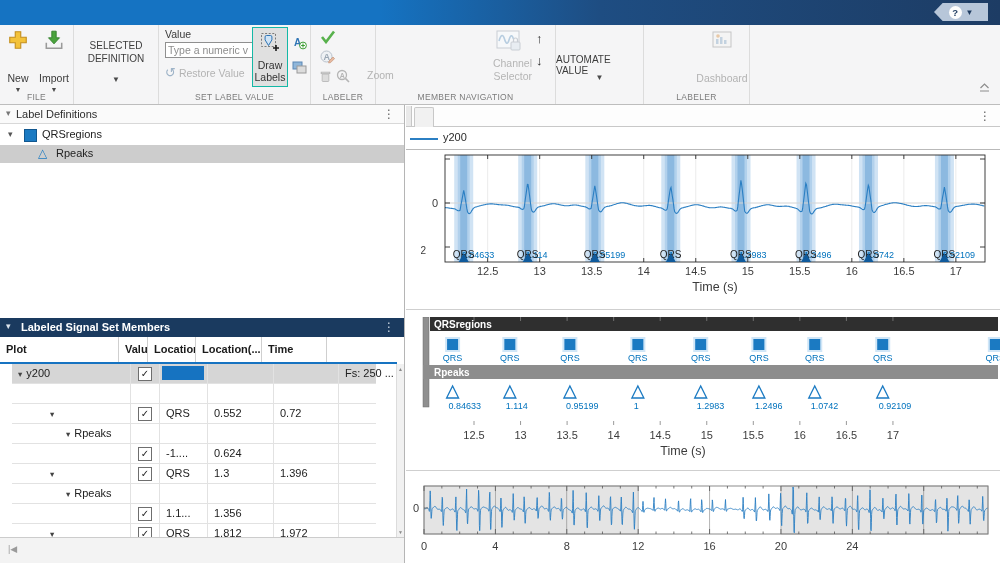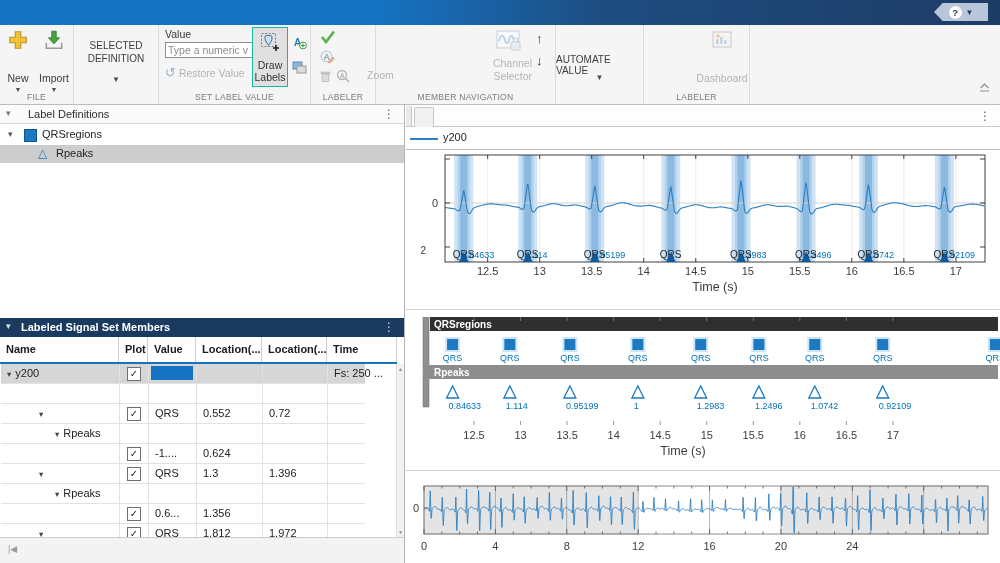--- a/index.html
+++ b/index.html
@@ -58,39 +58,39 @@
   .automate-caret{position:absolute;left:0;top:48px;width:100%;text-align:center;font-size:8px;color:#4a4a4a;}
   .zoomrow{position:absolute;left:6px;top:44px;display:flex;align-items:flex-start;gap:16px;}
   .zoom-lbl{font-size:10.5px;color:#b3b3b3;}
   .collapse-arrow{position:absolute;right:10px;bottom:8px;}
   
   .leftcol{position:absolute;left:0;top:105px;width:405px;height:458px;background:#fff;
     border-right:1px solid #b5b5b5;box-sizing:border-box;}
   .ld-header{position:absolute;left:0;top:0;width:100%;height:19px;background:#fafafa;
     border-bottom:1px solid #d8d8d8;box-sizing:border-box;}
   .ld-header .hcaret{position:absolute;left:6px;top:3px;font-size:9px;color:#777;}
-  .ld-header .htitle{position:absolute;left:28px;top:3px;font-size:11px;color:#2d2d2d;}
+  .ld-header .htitle{position:absolute;left:16px;top:3px;font-size:11px;color:#2d2d2d;}
   .kebab{position:absolute;right:9px;top:2px;font-size:12px;color:#666;}
   .tree-row{position:absolute;left:0;width:100%;height:18px;}
   .tree-row.sel{background:#cdcdcd;}
   .tree-caret{position:absolute;font-size:9px;color:#555;top:3px;}
   .sq-glyph{position:absolute;width:11px;height:11px;background:#1b7ac2;border:1px solid #11578f;top:3px;}
   .tri-glyph{position:absolute;font-size:12px;color:#1b7ac2;top:1px;font-weight:bold;}
   .tree-label{position:absolute;font-size:11px;color:#222;top:2px;}
   
   .mem-header{position:absolute;left:0;top:213px;width:100%;height:19px;background:#1a3a5f;}
   .mem-header .hcaret{position:absolute;left:6px;top:3px;font-size:9px;color:#dbe4ee;}
   .mem-header .htitle{position:absolute;left:21px;top:3px;font-size:11px;font-weight:bold;color:#fff;}
   .mem-header .kebab{color:#cdd8e4;}
   .colheader{position:absolute;left:0;top:232px;width:397px;height:27px;display:grid;
     grid-template-columns:119px 29px 48px 66px 65px 70px;border-bottom:2px solid #1673c1;
     background:#fff;box-sizing:border-box;}
   .colheader .cell{font-size:11px;font-weight:bold;color:#1b1b1b;line-height:25px;padding-left:6px;
     border-right:1px solid #cfcfcf;overflow:hidden;white-space:nowrap;}
-  .mrows{position:absolute;left:1px;top:259px;width:364px;}
+  .mrows{position:absolute;left:12px;top:259px;width:364px;}
   .mrow{display:grid;grid-template-columns:119px 29px 48px 66px 65px 70px;height:19px;
     border-bottom:1px solid #e2e2e2;background:#fff;}
   .mrow.sel{background:#d6d6d6;}
   .mrow .cell{font-size:11px;color:#222;line-height:18px;border-right:1px solid #e2e2e2;
     padding-left:6px;overflow:hidden;white-space:nowrap;position:relative;}
   .mrow .cell.c-plot{padding:0;display:flex;align-items:center;justify-content:center;}
   .cbx{width:12px;height:12px;border:1px solid #6e6e6e;background:#fff;font-size:10px;
     line-height:11px;text-align:center;color:#1c1c1c;}
   .namecell .ncaret{font-size:8.5px;color:#444;margin-right:4px;}
   .bluefill{position:absolute;left:2px;top:2px;right:3px;bottom:3px;background:#1673c1;}
@@ -300,21 +300,20 @@
         <span class="tree-label" style="left:56px">Rpeaks</span>
       </div>
     </div>
 
   <div class="mem-header">
     <span class="hcaret">▾</span>
     <span class="htitle">Labeled Signal Set Members</span>
     <span class="kebab">⋮</span>
   </div>
   <div class="colheader" id="members-colheader">
-      <div class="cell">Name</div>
       <div class="cell">Plot</div>
       <div class="cell">Value</div>
       <div class="cell">Location(...</div>
       <div class="cell">Location(...</div>
       <div class="cell">Time</div>
     </div>
   <div class="mrows" id="members-rows">
       <div class="mrow sel">
         <div class="cell namecell" style="padding-left:6px"><span class="ncaret">▾</span><span>y200</span></div>
         <div class="cell c-plot">
@@ -378,21 +377,21 @@
         <div class="cell"></div>
         <div class="cell"></div>
         <div class="cell"></div>
         <div class="cell"></div>
       </div>
       <div class="mrow">
         <div class="cell namecell" style="padding-left:70px"></div>
         <div class="cell c-plot">
           <span class="cbx">✓</span>
         </div>
-        <div class="cell">0.6...</div>
+        <div class="cell">1.1...</div>
         <div class="cell">1.356</div>
         <div class="cell"></div>
         <div class="cell"></div>
       </div>
       <div class="mrow">
         <div class="cell namecell" style="padding-left:38px"><span class="ncaret">▾</span></div>
         <div class="cell c-plot">
           <span class="cbx">✓</span>
         </div>
         <div class="cell">QRS</div>

